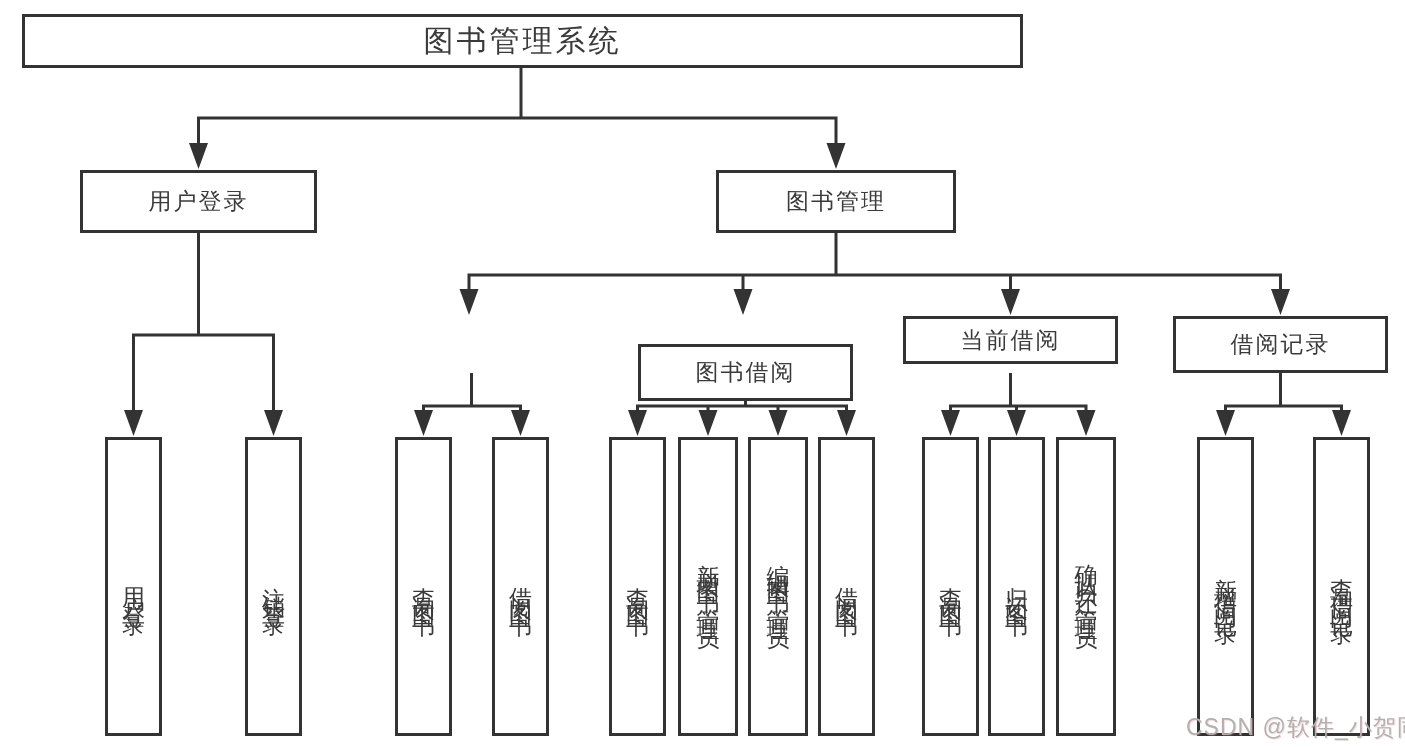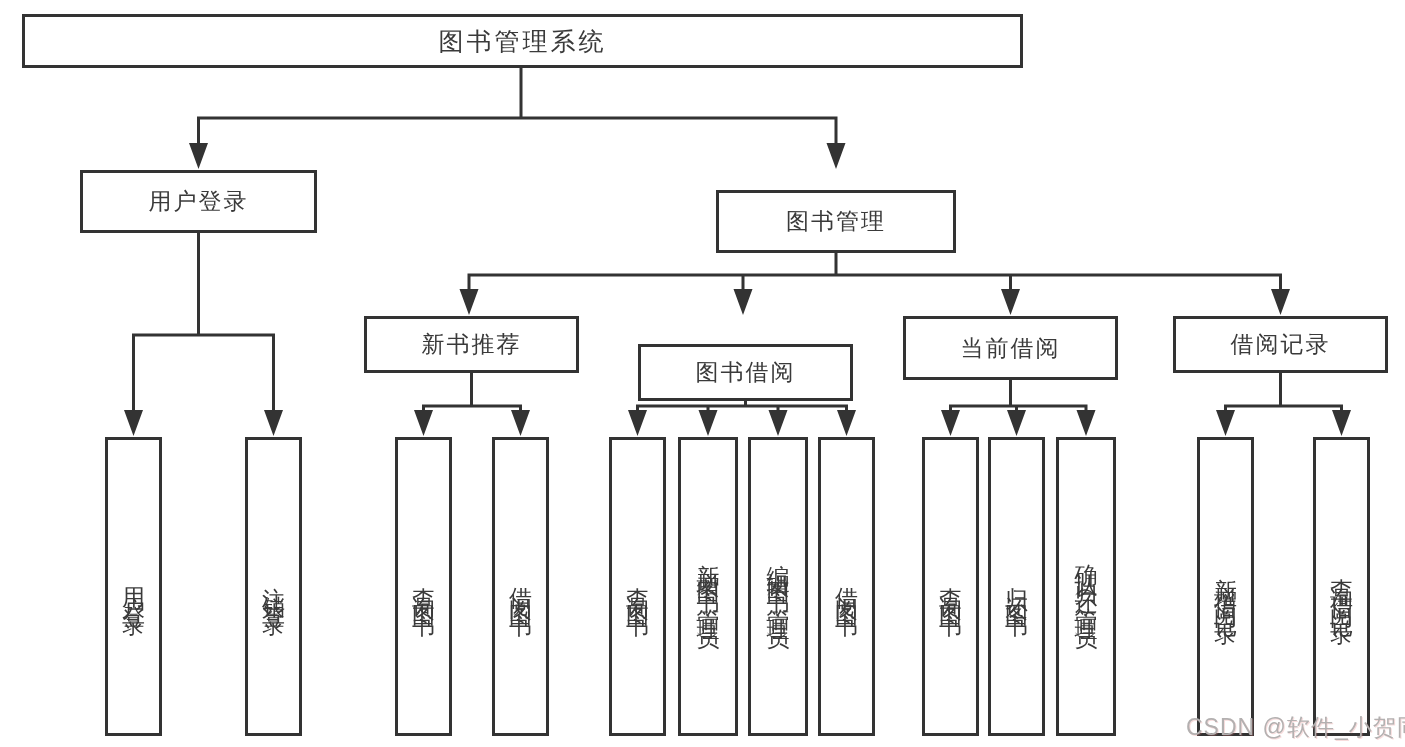--- a/index.html
+++ b/index.html
@@ -29,21 +29,21 @@
     align-items: center;
     justify-content: center;
   }
   .node.root  { border-width: 3px; }
   .hlabel {
     color: #3a3a3a;
     font-size: 23px;
     letter-spacing: 2px;
     white-space: nowrap;
   }
-  .root .hlabel { font-size: 25px; letter-spacing: 3px; }
+  .root .hlabel { font-size: 30px; letter-spacing: 3px; }
   .vlabel {
     writing-mode: vertical-rl;
     text-orientation: mixed;
     color: #3a3a3a;
     font-size: 23px;
     letter-spacing: 9px;
     line-height: 1;
   }
   .watermark {
     position: absolute;
@@ -91,31 +91,28 @@
              M1332,410 L1351,410 L1341.5,436 Z"></path>
   </svg>
 
   <div class="node root" style="left:22px; top:14px; width:1001px; height:54px;">
     <span class="hlabel">图书管理系统</span>
   </div>
 
   <div class="node" style="left:80px; top:170px; width:237px; height:63px;">
     <span class="hlabel">用户登录</span>
   </div>
-  <div class="node" style="left:716px; top:170px; width:240px; height:63px;margin-top:20px;">
+  <div class="node" style="left:716px; top:170px; width:240px; height:63px;">
     <span class="hlabel">图书管理</span>
   </div>
 
-  <div class="node" style="left:364px; top:316px; width:215px; height:57px;">
-    <span class="hlabel">新书推荐</span>
-  </div>
   <div class="node" style="left:638px; top:316px; width:215px; height:57px;margin-top:28px;">
     <span class="hlabel">图书借阅</span>
   </div>
-  <div class="node" style="left:903px; top:316px; width:215px; height:64px;">
+  <div class="node" style="left:903px; top:316px; width:215px; height:48px;">
     <span class="hlabel">当前借阅</span>
   </div>
   <div class="node" style="left:1173px; top:316px; width:215px; height:57px;">
     <span class="hlabel">借阅记录</span>
   </div>
 
   <div class="node leaf" style="left:105px; top:437px; width:57px; height:299px;">
     <span class="vlabel">用户登录</span>
   </div>
   <div class="node leaf" style="left:245px; top:437px; width:57px; height:299px;">

